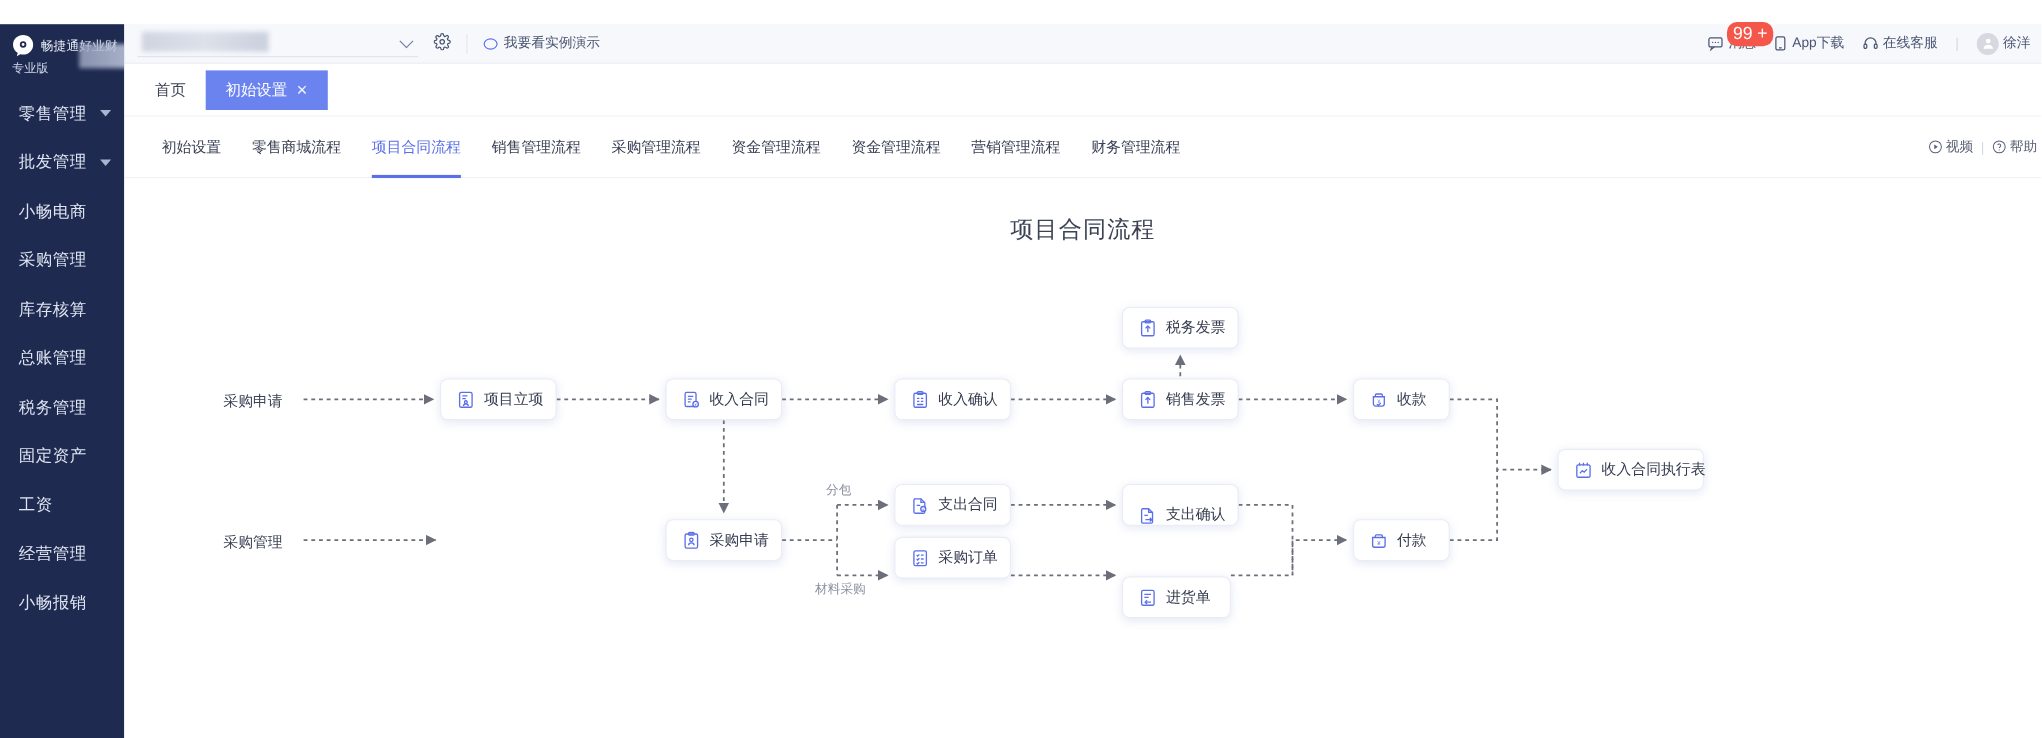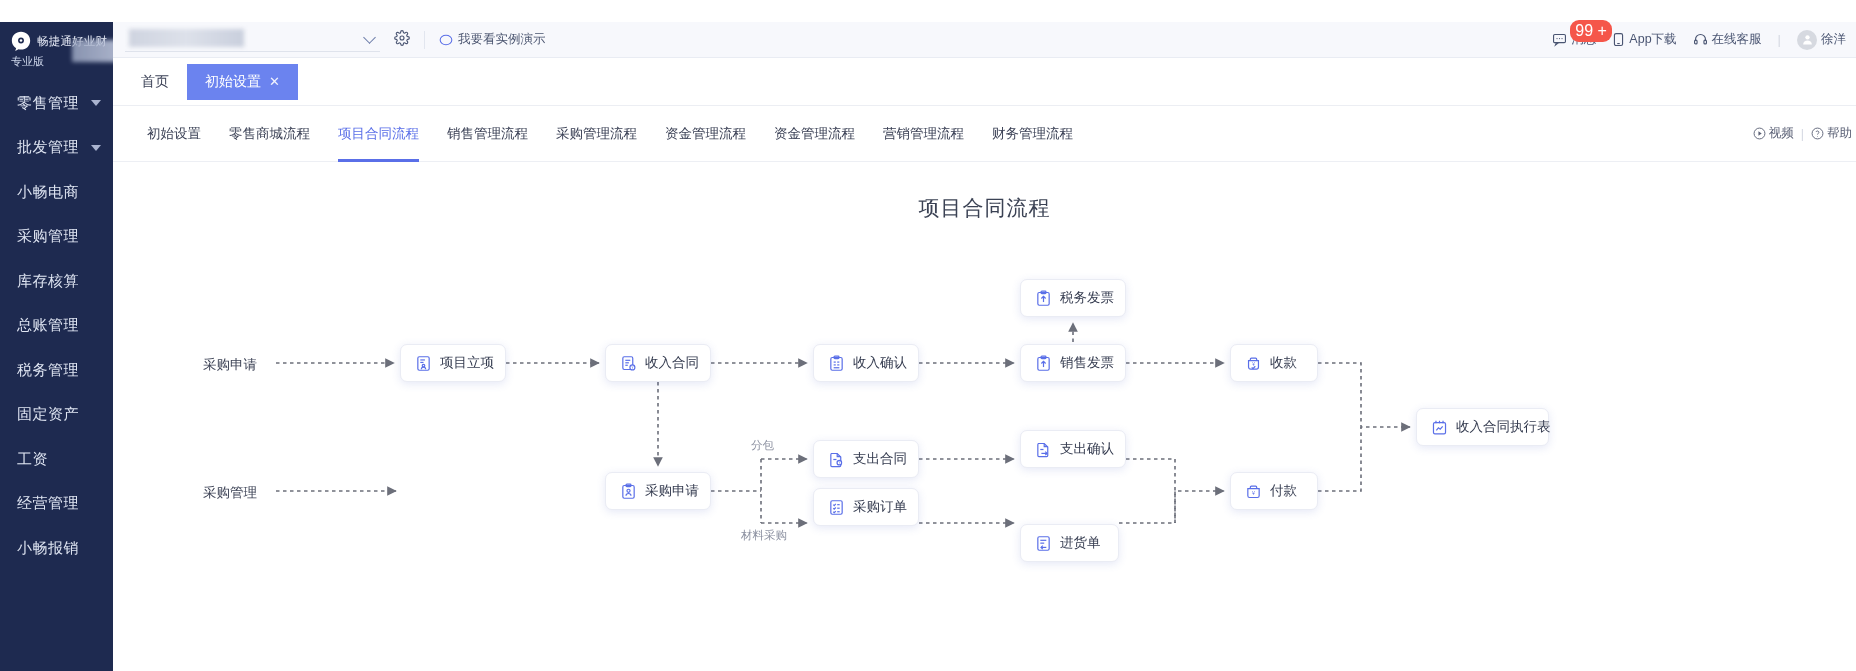--- a/index.html
+++ b/index.html
@@ -461,21 +461,21 @@
         <svg class="ic" viewBox="0 0 24 24" fill="none" stroke="#5a6fe8" stroke-width="1.7">
           <path d="M5 3.5h8l5 5v12a1.5 1.5 0 0 1-1.5 1.5h-11A1.5 1.5 0 0 1 4 20.5v-15A2 2 0 0 1 5 3.5z"></path>
           <path d="M13 3.5V8h5"></path>
             <line x1="7.5" y1="12" x2="12" y2="12"></line>
           <circle cx="16" cy="16.5" r="3.2" fill="#fff"></circle>
             <text x="16" y="18.5" font-size="4.6" fill="#5a6fe8" stroke="none" text-anchor="middle">¥</text>
         </svg>
         <span>支出合同</span>
       </div>
 
-      <div class="node" style="left:907px; top:268px; width:106px;">
+      <div class="node" style="left:907px; top:278px; width:106px;align-items:flex-end;">
         <svg class="ic" viewBox="0 0 24 24" fill="none" stroke="#5a6fe8" stroke-width="1.7">
           <path d="M5 3.5h8l5 5v12a1.5 1.5 0 0 1-1.5 1.5h-11A1.5 1.5 0 0 1 4 20.5v-15A2 2 0 0 1 5 3.5z"></path>
           <path d="M13 3.5V8h5"></path>
             <line x1="7.5" y1="12" x2="12" y2="12"></line>
           <path d="M9 17.5h8"></path>
             <path d="M14.5 15l2.5 2.5-2.5 2.5"></path>
         </svg>
         <span>支出确认</span>
       </div>
 

